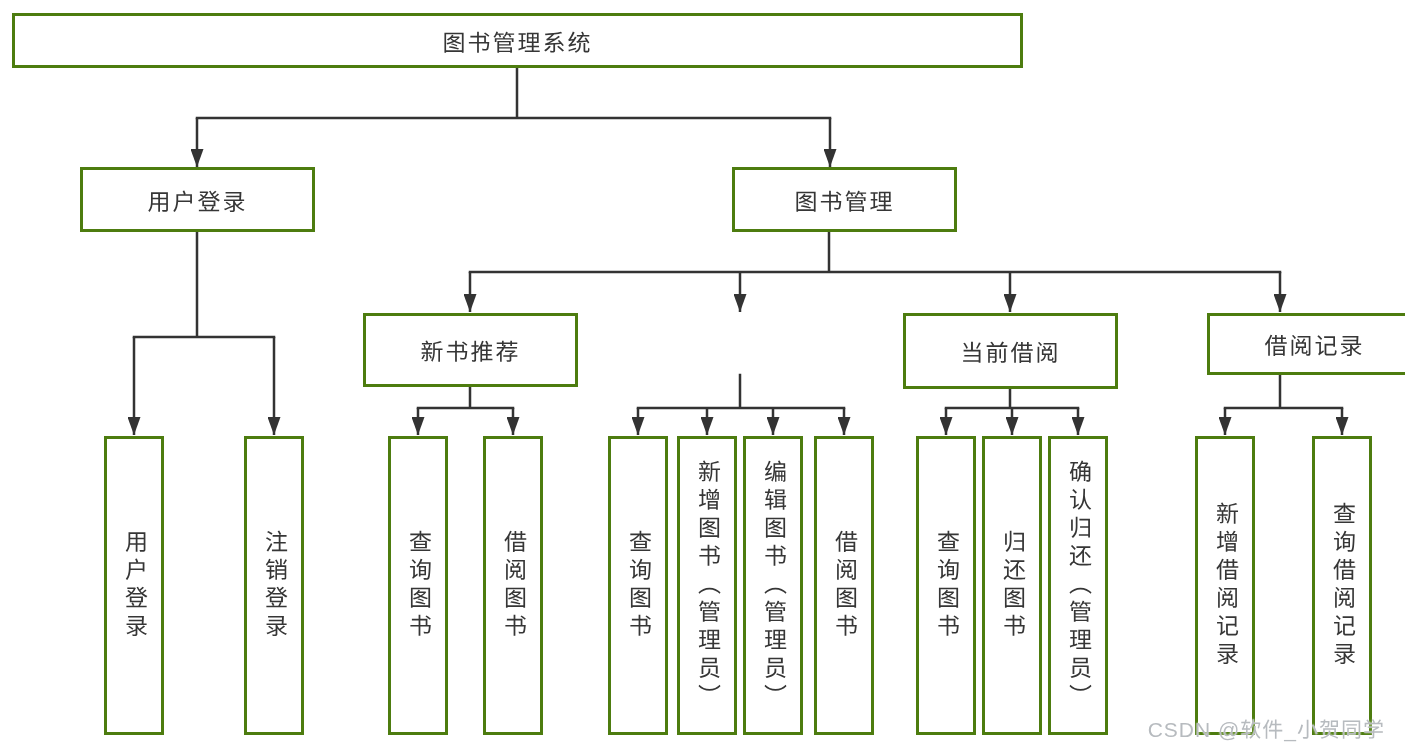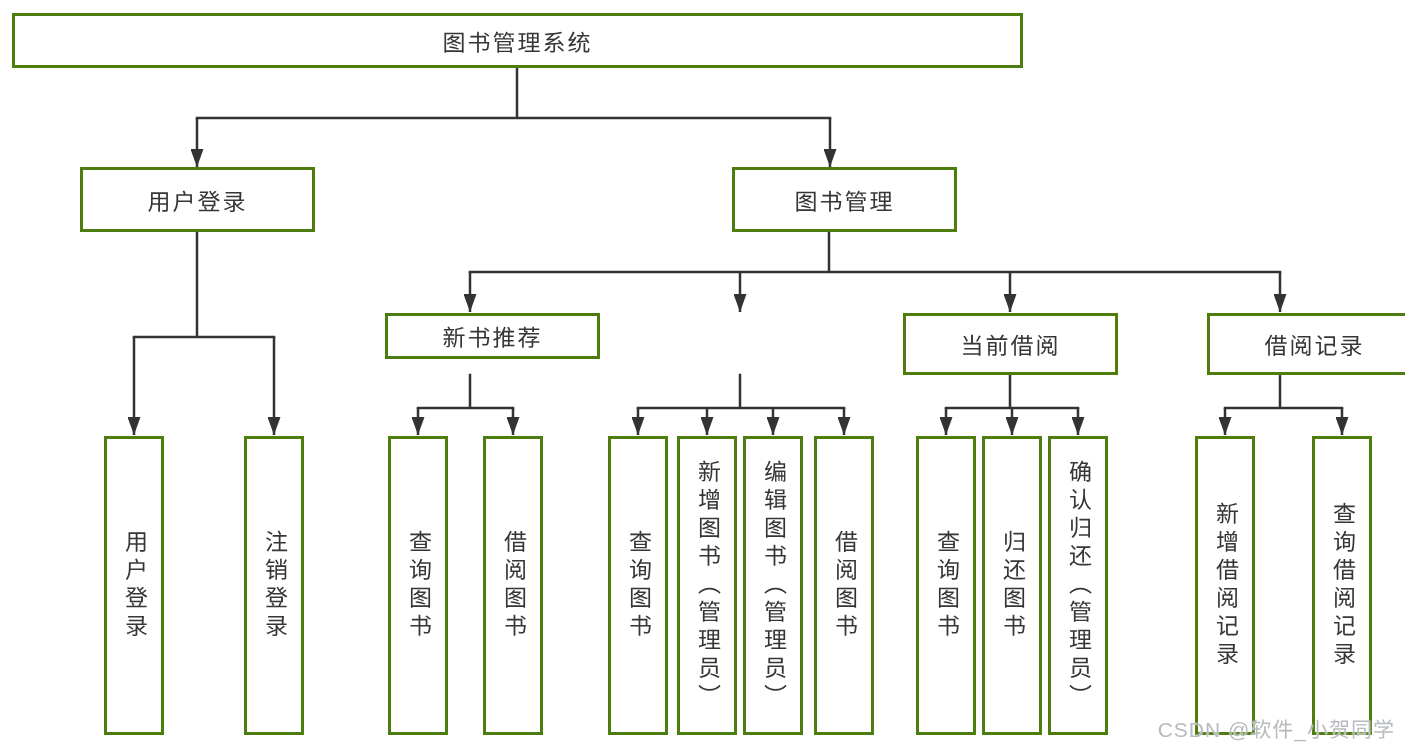--- a/index.html
+++ b/index.html
@@ -36,21 +36,21 @@
   }
   .vbox {
     writing-mode: vertical-lr;
     text-orientation: mixed;
     font-size: 23px;
     letter-spacing: 5px;
     line-height: 1;
   }
   .watermark {
     position: absolute;
-    right: 10px;
+    right: 20px;
     bottom: 4px;
     font-size: 21px;
     letter-spacing: 1px;
     color: #b7bbbf;
     text-shadow: 0 0 2px #ffffff;
     z-index: 3;
     white-space: nowrap;
   }
 </style>
 </head>
@@ -104,22 +104,22 @@
       <line x1="1225" y1="408" x2="1225" y2="435" marker-end="url(#arrowhead)"></line>
       <line x1="1342" y1="408" x2="1342" y2="435" marker-end="url(#arrowhead)"></line>
     </g>
   </svg>
 
   <div class="box hbox" style="left:12px; top:13px; width:1011px; height:55px;">图书管理系统</div>
 
   <div class="box hbox" style="left:80px; top:167px; width:235px; height:65px;">用户登录</div>
   <div class="box hbox" style="left:712px; top:167px; width:225px; height:65px;margin-left:20px;">图书管理</div>
 
-  <div class="box hbox" style="left:385px; top:313px; width:215px; height:46px;">新书推荐</div>
-  <div class="box hbox" style="left:903px; top:313px; width:215px; height:62px;">当前借阅</div>
+  <div class="box hbox" style="left:363px; top:313px; width:215px; height:74px;">新书推荐</div>
+  <div class="box hbox" style="left:903px; top:313px; width:215px; height:76px;">当前借阅</div>
   <div class="box hbox" style="left:1173px; top:313px; width:215px; height:62px;margin-left:34px;">借阅记录</div>
 
   <div class="box vbox" style="left:104px; top:436px; width:60px; height:299px;">用户登录</div>
   <div class="box vbox" style="left:244px; top:436px; width:60px; height:299px;">注销登录</div>
 
   <div class="box vbox" style="left:388px; top:436px; width:60px; height:299px;">查询图书</div>
   <div class="box vbox" style="left:483px; top:436px; width:60px; height:299px;">借阅图书</div>
 
   <div class="box vbox" style="left:608px; top:436px; width:60px; height:299px;">查询图书</div>
   <div class="box vbox" style="left:677px; top:436px; width:60px; height:299px;">新增图书（管理员）</div>

